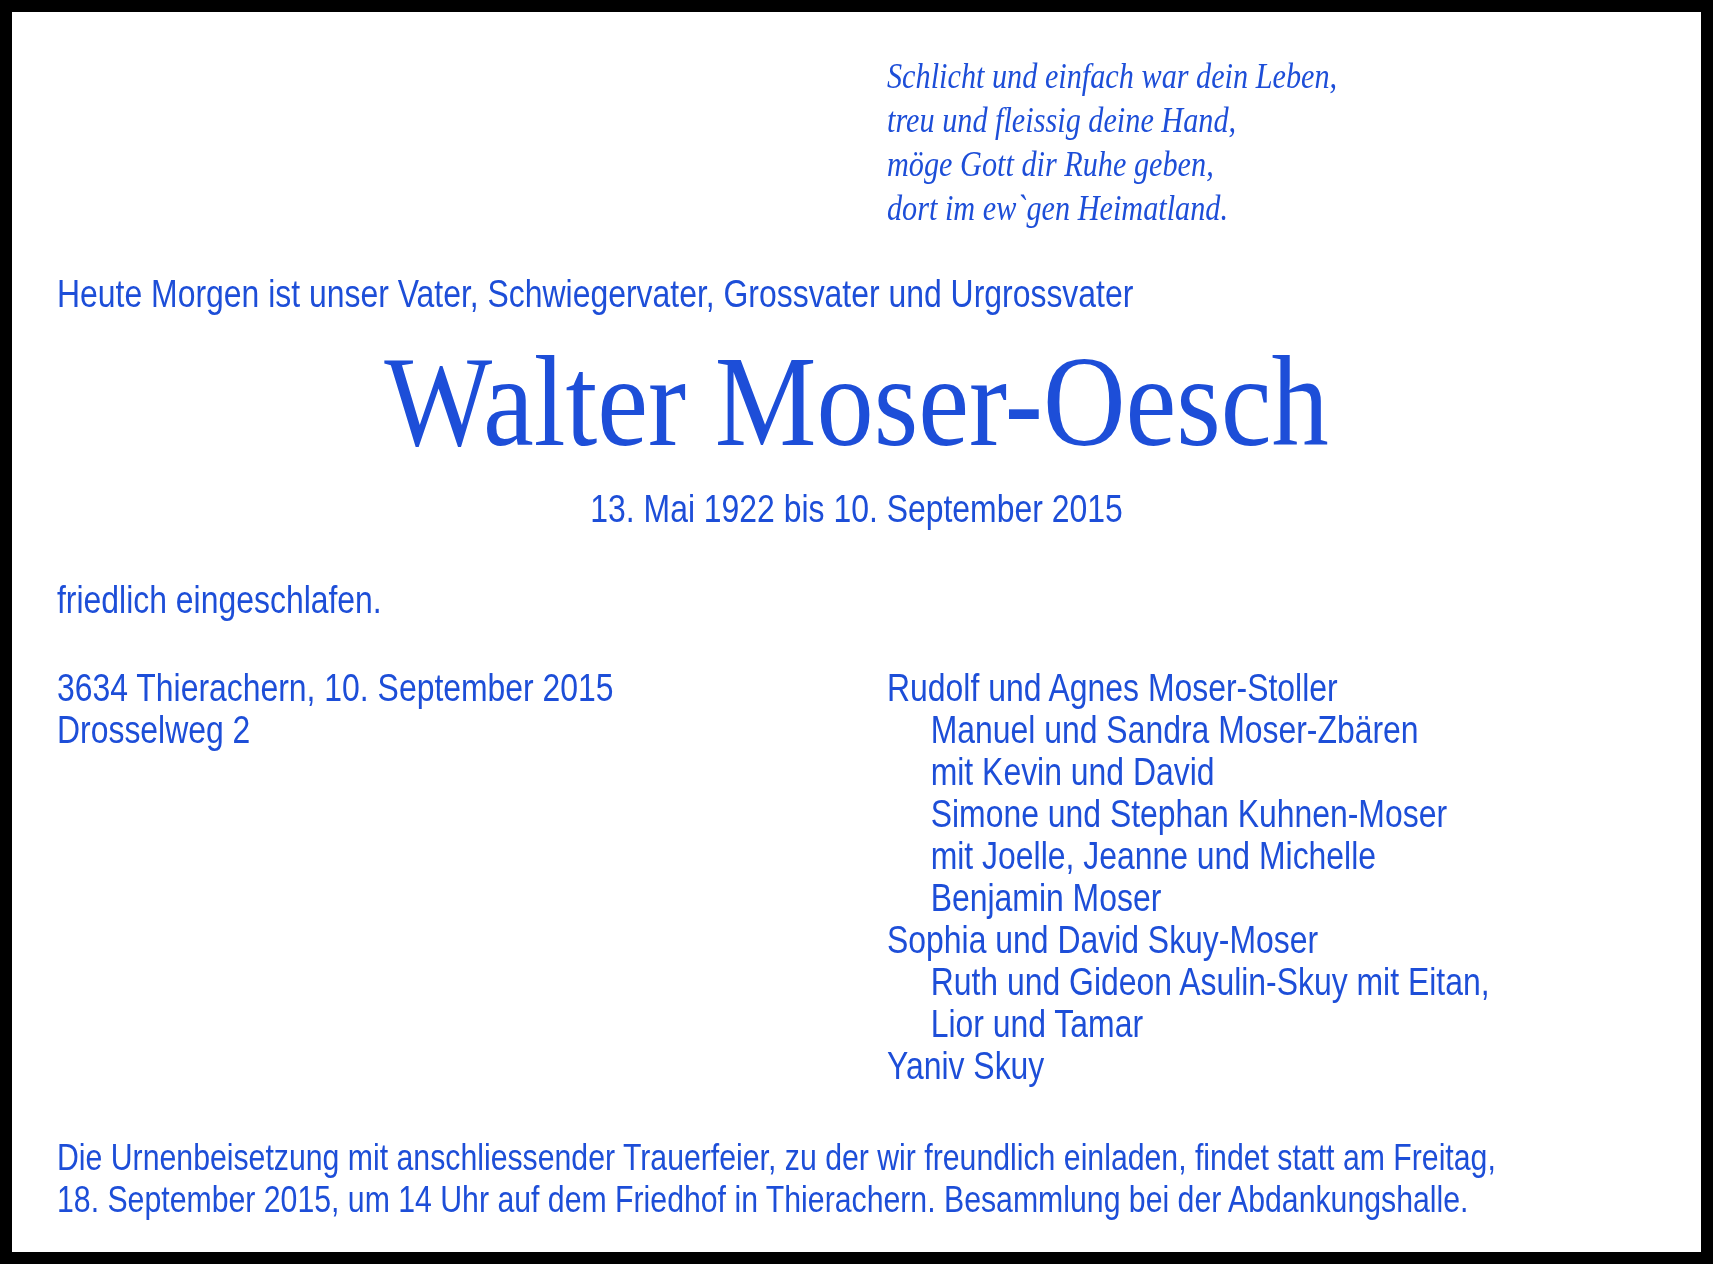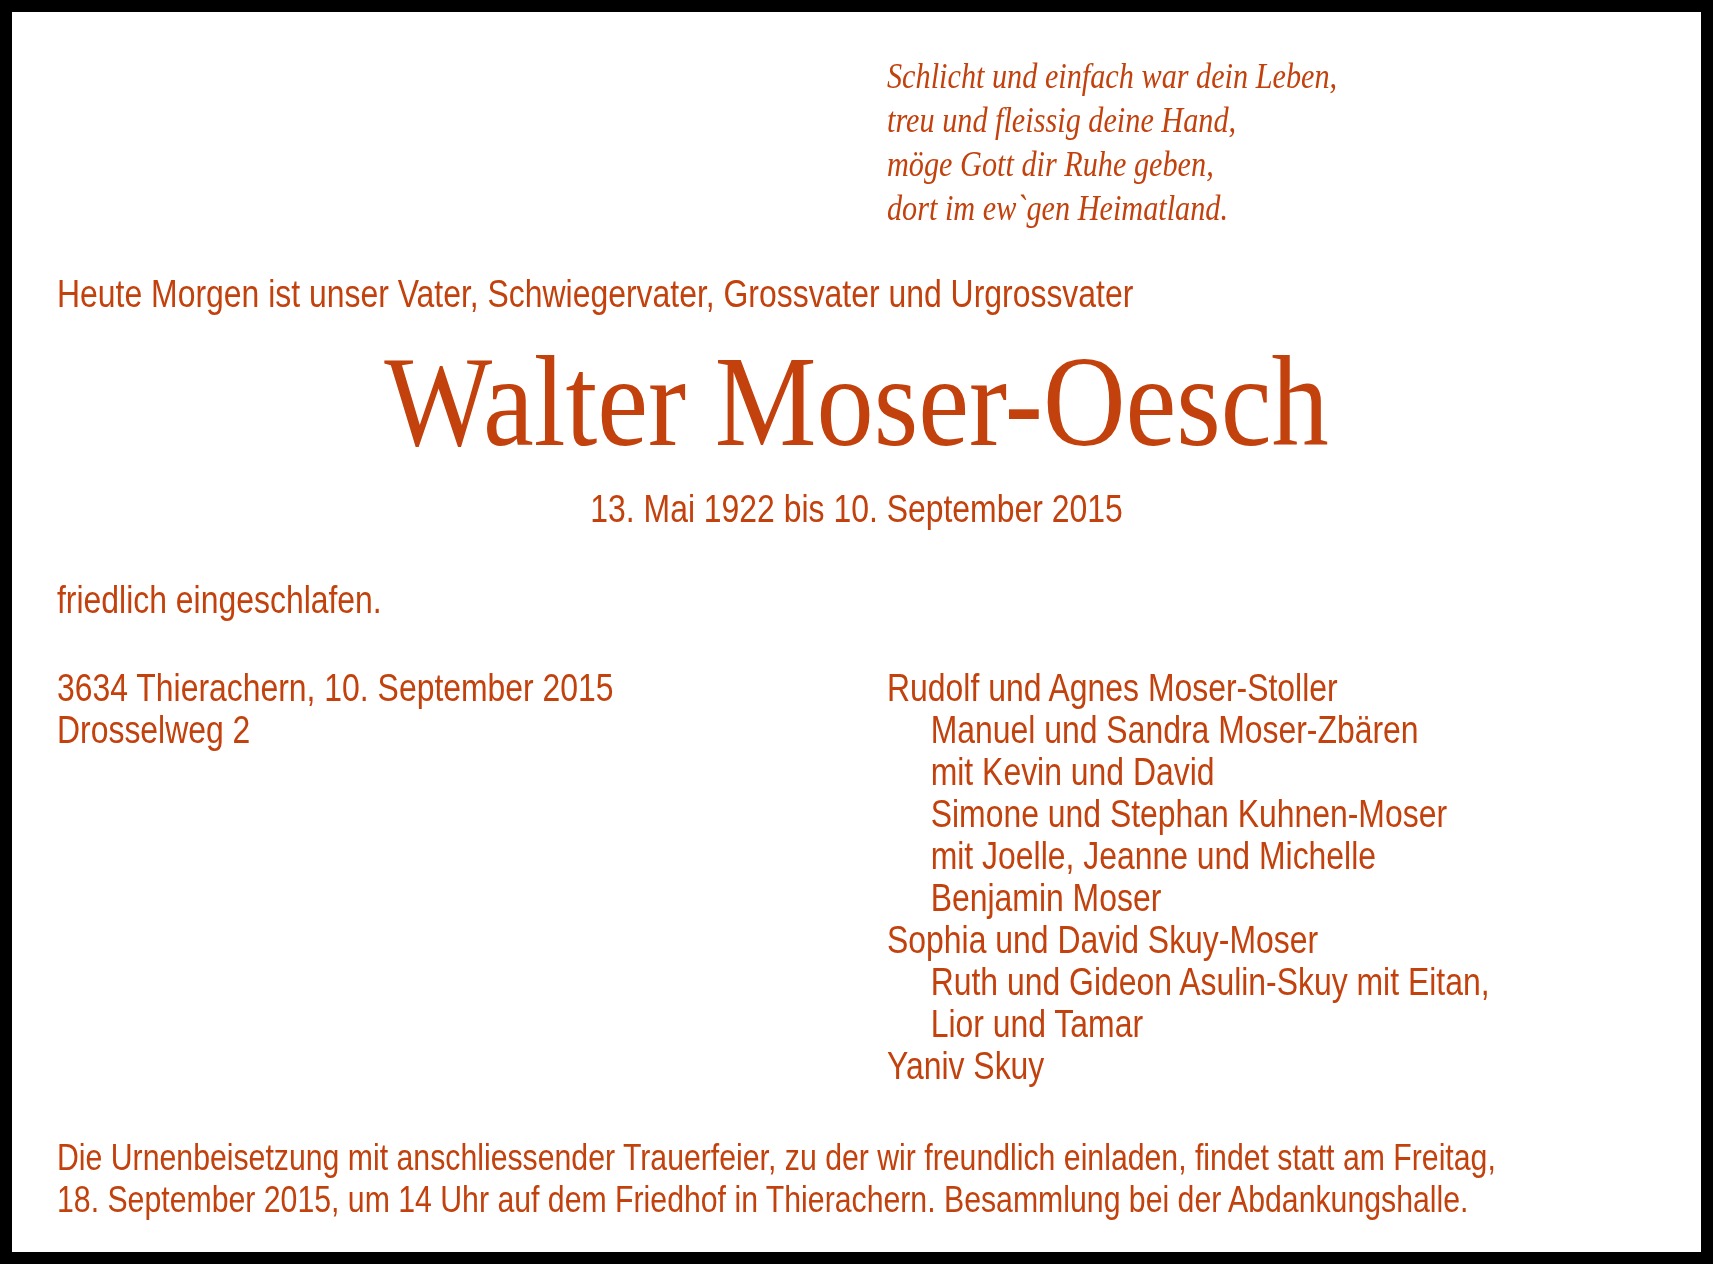--- a/index.html
+++ b/index.html
@@ -9,21 +9,21 @@
   }
   .page {
     position: relative;
     width: 1713px;
     height: 1264px;
     box-sizing: border-box;
     border: 12px solid #000000;
     background: #ffffff;
     overflow: hidden;
     font-family: "Liberation Sans", sans-serif;
-    color: #c2410c;
+    color: #1d4ed8;
   }
   
   .cx   { transform: scaleX(0.84); transform-origin: 0 0; }
   .cx-c { transform: scaleX(0.84); transform-origin: 50% 0; }
   .cx-n { transform: scaleX(0.88); transform-origin: 50% 0; }
 
   .abs { position: absolute; }
 
   .poem {
     top: 42px;

